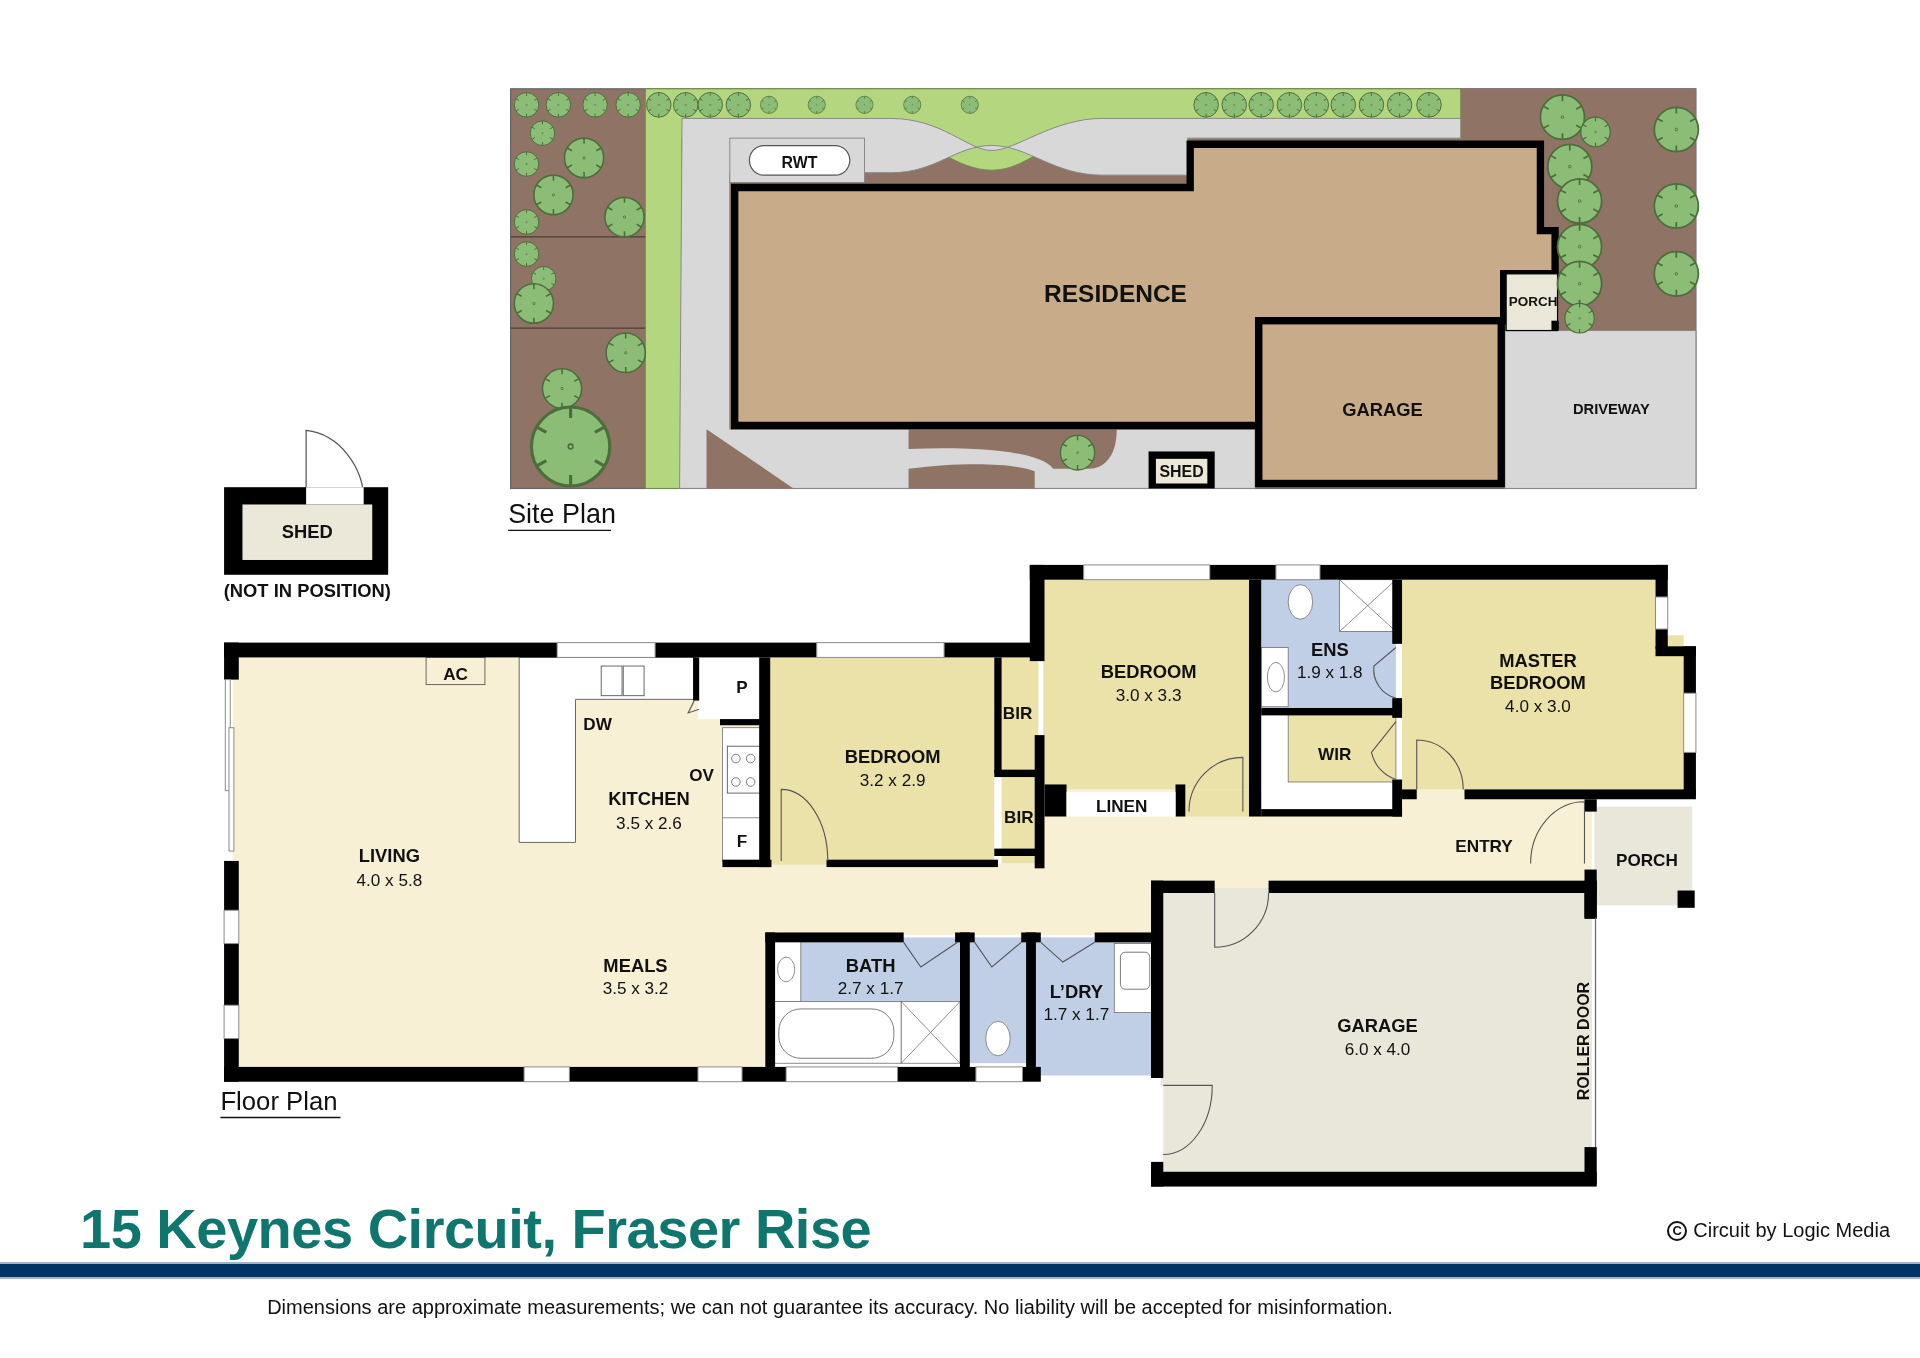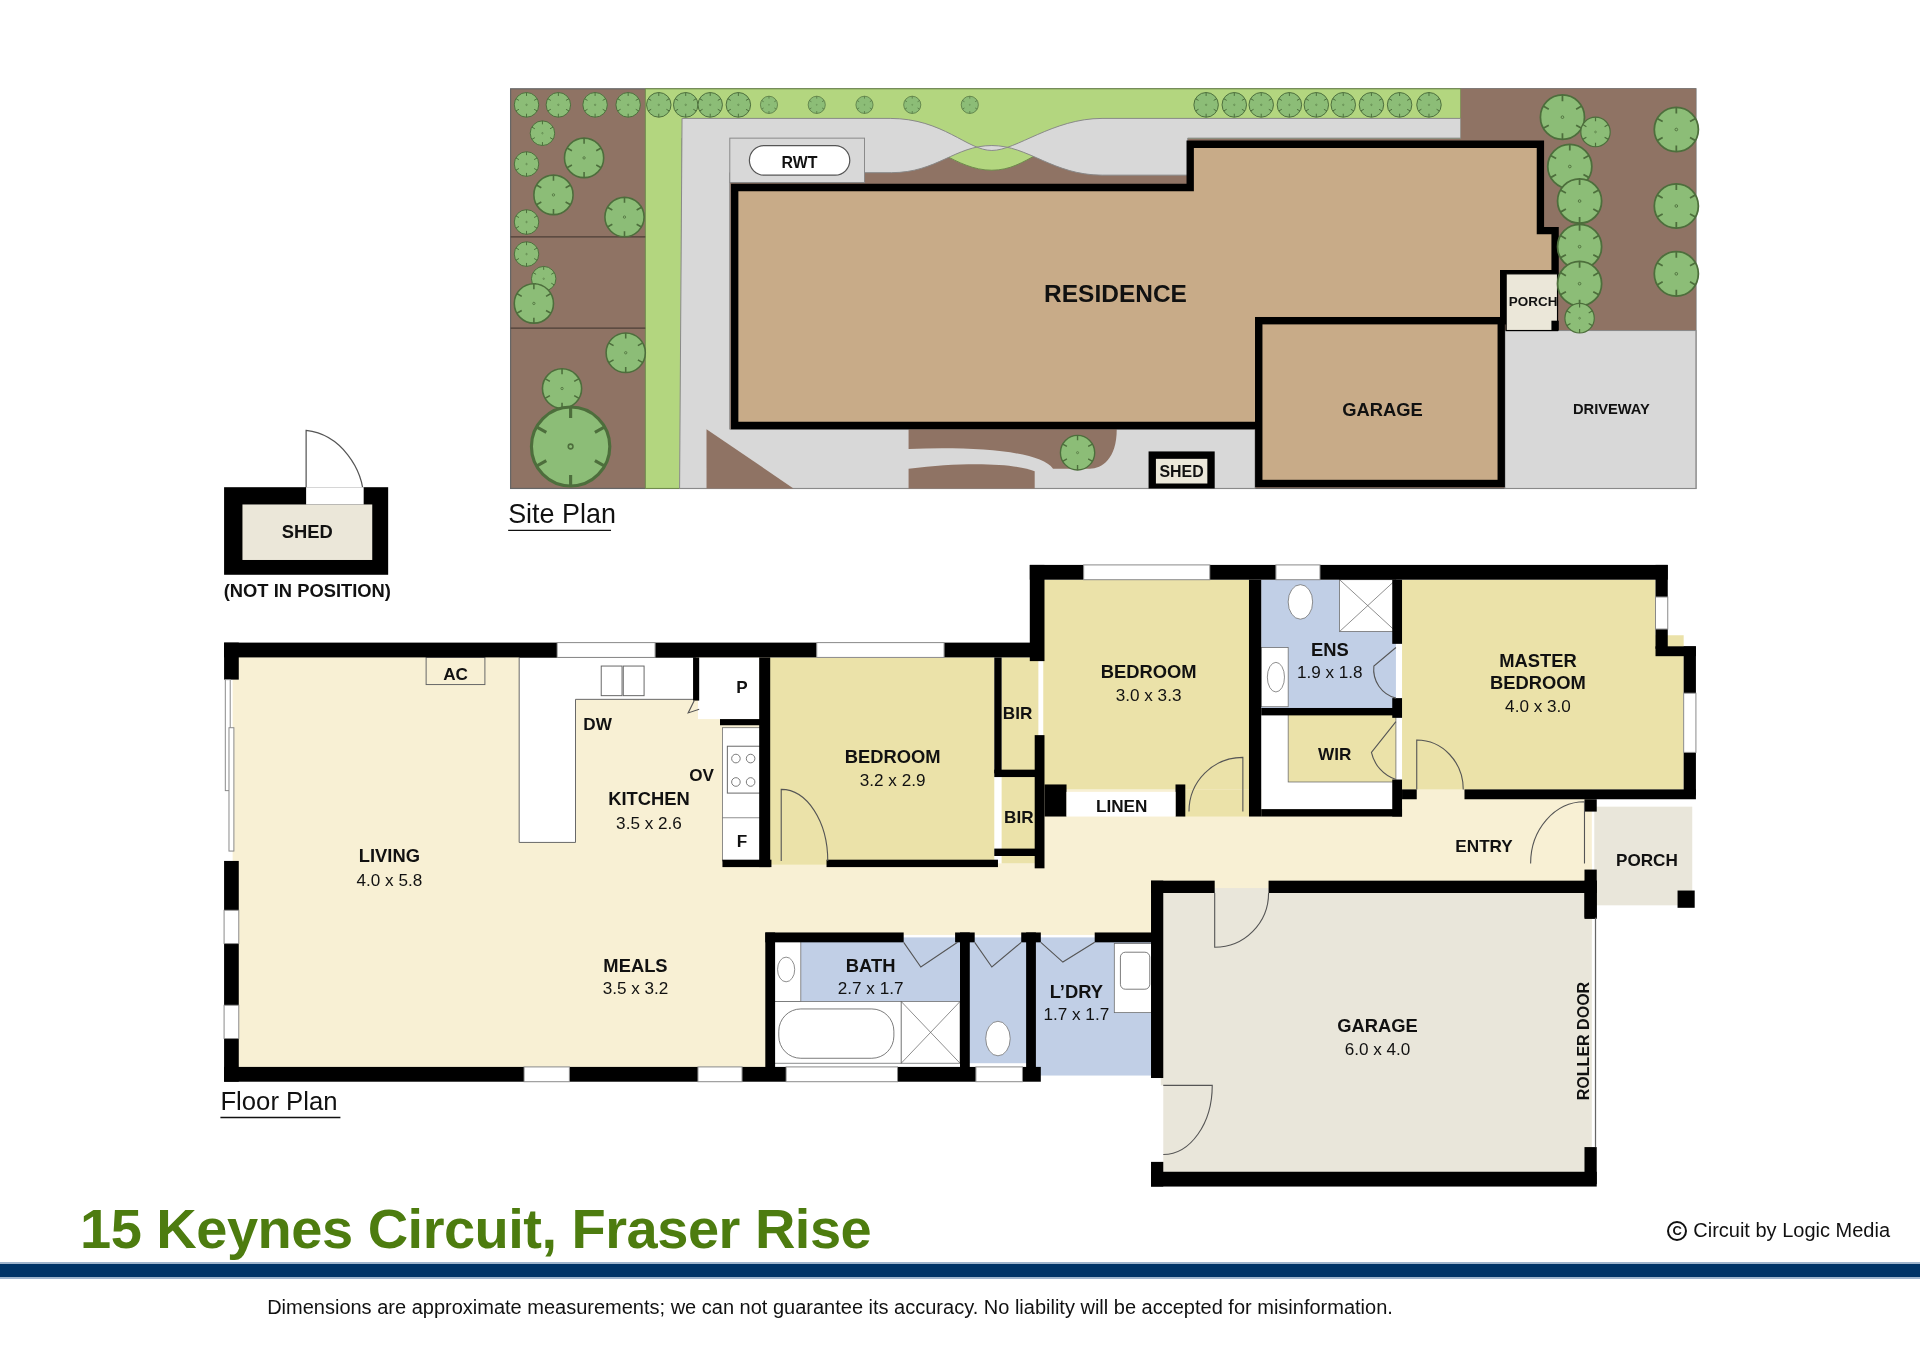--- a/index.html
+++ b/index.html
@@ -1,21 +1,21 @@
 <!DOCTYPE html>
 <html><head>
 <meta charset="utf-8">
 <style>
   html, body { margin:0; padding:0; background:#ffffff; }
   body { width:1920px; height:1358px; position:relative; overflow:hidden; font-family:"Liberation Sans", sans-serif; }
   #plan { position:absolute; left:0; top:0; width:1920px; height:1358px; }
   .lbl { font-family:"Liberation Sans", sans-serif; fill:#111; font-weight:700; }
   .dim { font-family:"Liberation Sans", sans-serif; fill:#111; font-weight:400; }
   .ttl { font-family:"Liberation Sans", sans-serif; fill:#111; }
-  .title-text { position:absolute; left:80px; top:1196px; font-size:56px; font-weight:700; color:#4d7c0f; letter-spacing:-0.5px; font-family:"Liberation Sans", sans-serif; }
+  .title-text { position:absolute; left:80px; top:1196px; font-size:56px; font-weight:700; color:#0f766e; letter-spacing:-0.5px; font-family:"Liberation Sans", sans-serif; }
   .credit { position:absolute; right:30px; top:1219px; font-size:20px; color:#111; font-family:"Liberation Sans", sans-serif; display:flex; align-items:center; gap:6px; }
   .credit .copy { display:inline-flex; width:20px; height:20px; border:2px solid #111; border-radius:50%; align-items:center; justify-content:center; font-size:13px; font-weight:700; box-sizing:border-box; }
   .band { position:absolute; left:0; top:1262px; width:1920px; height:13px; background:#003366; border-top:2px solid #9fb4cc; border-bottom:2px solid #9fb4cc; box-sizing:content-box; }
   .disclaimer { position:absolute; left:0; width:1660px; top:1296px; text-align:center; font-size:20px; color:#111; font-family:"Liberation Sans", sans-serif; }
 </style>
 </head>
 <body>
 
 <svg id="plan" viewBox="0 0 1568 1101" preserveAspectRatio="none" xmlns="http://www.w3.org/2000/svg">
   <defs>

